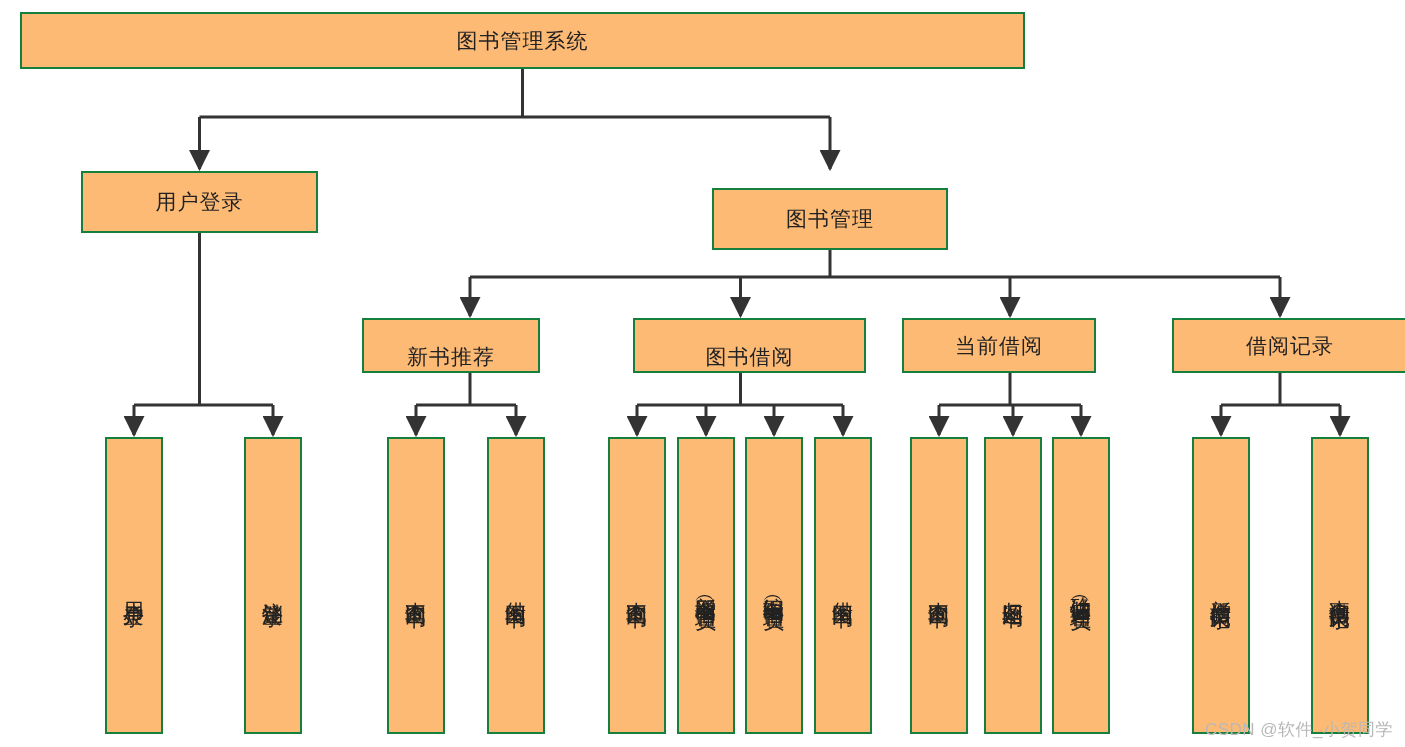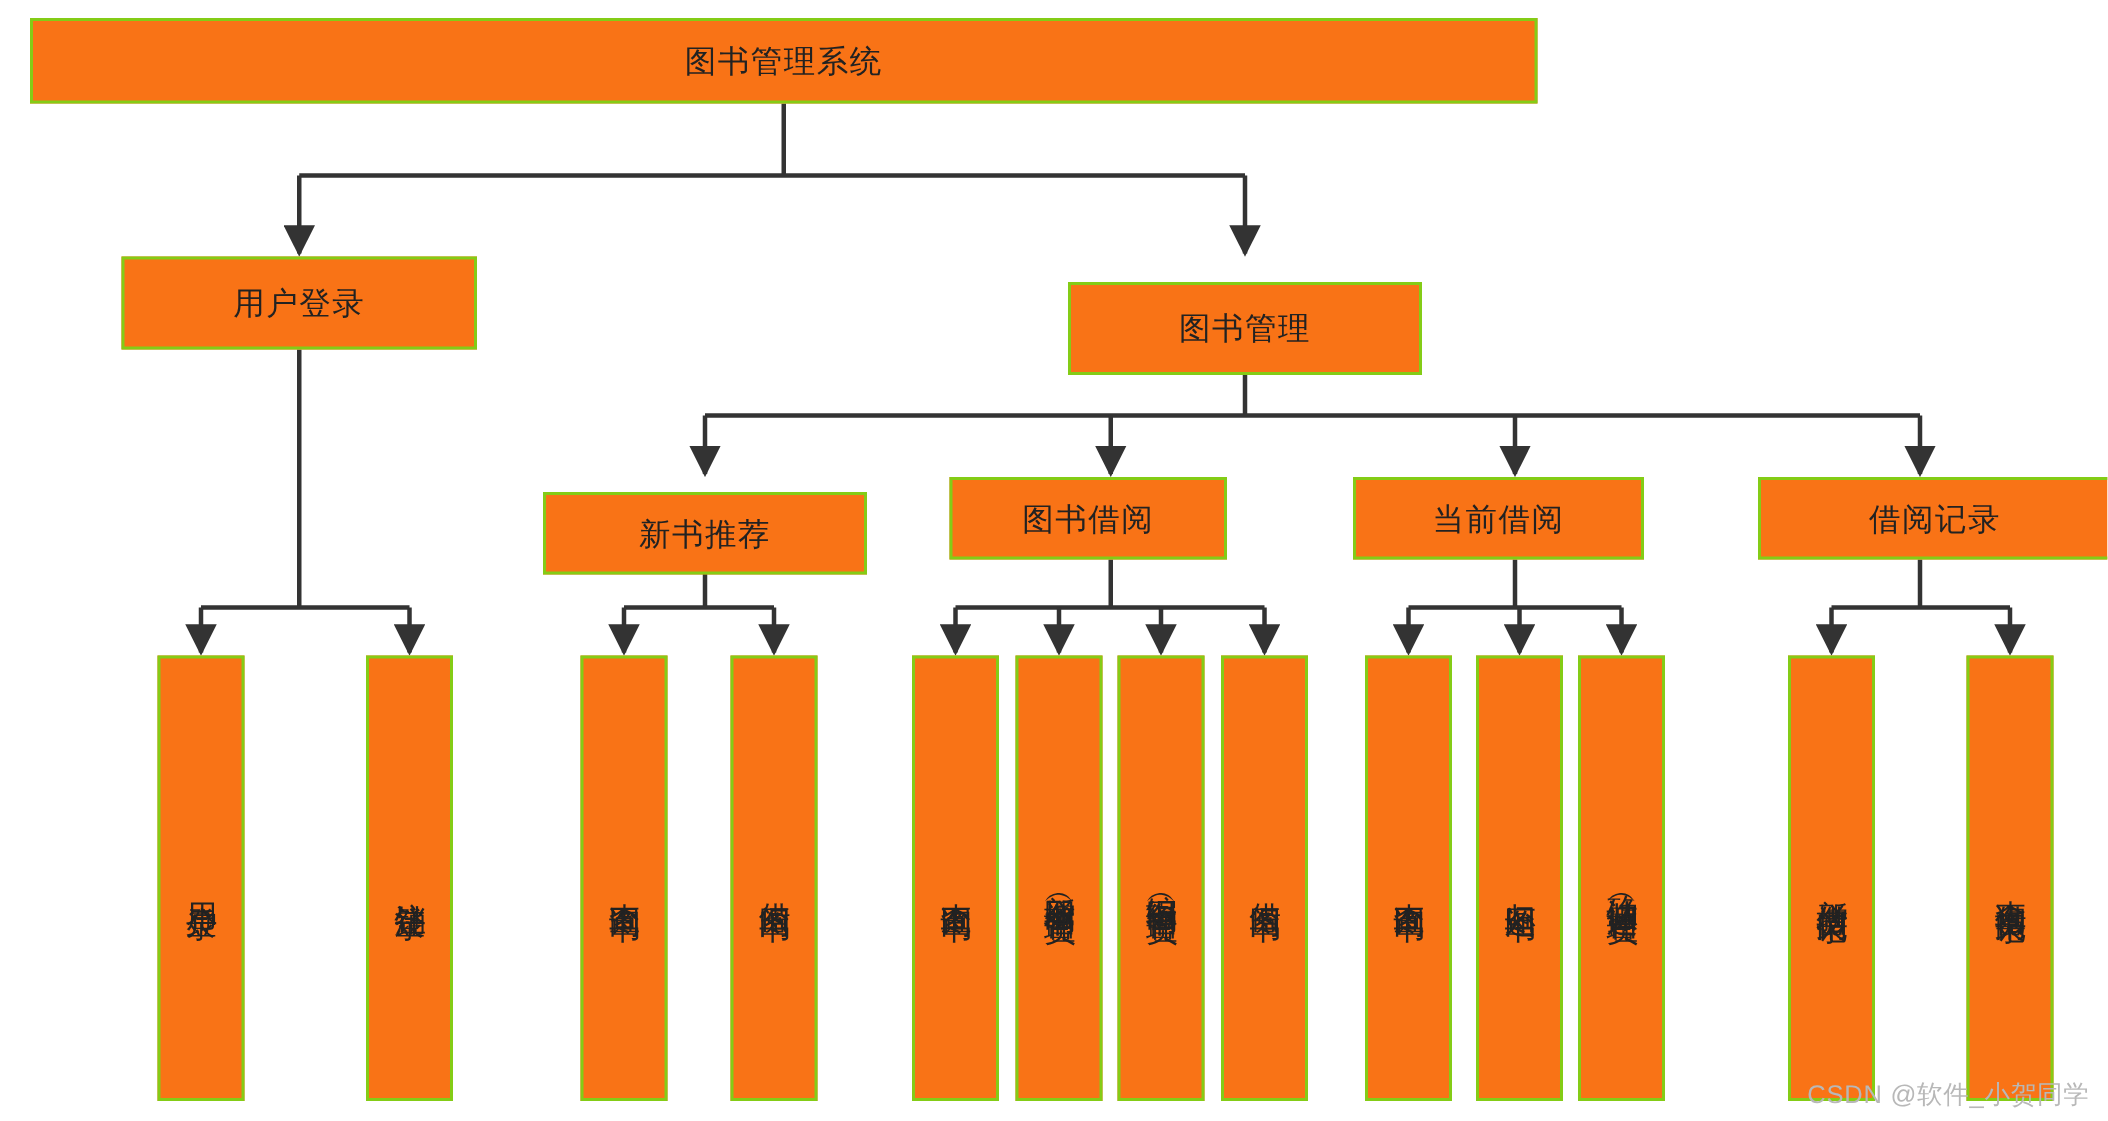--- a/index.html
+++ b/index.html
@@ -21,22 +21,22 @@
     position: absolute;
     left: 0;
     top: 0;
     width: 1405px;
     height: 747px;
     pointer-events: none;
   }
   .node {
     position: absolute;
     box-sizing: border-box;
-    border: 2px solid #84cc16;
-    background: #f97316;
+    border: 2px solid #15803d;
+    background: #fdba74;
     display: flex;
     align-items: center;
     justify-content: center;
     color: #222222;
   }
   .node.horiz {
     font-size: 21px;
     letter-spacing: 1px;
   }
   .node.vert {
@@ -118,24 +118,24 @@
   <div id="node-layer">
       <div class="node horiz" style="left: 20px; top: 12px; width: 1005px; height: 57px;">
         <span class="label">图书管理系统</span>
       </div>
       <div class="node horiz" style="left: 81px; top: 171px; width: 237px; height: 62px;">
         <span class="label">用户登录</span>
       </div>
       <div class="node horiz" style="left: 712px; top: 171px; width: 236px; height: 62px; margin-top: 17px;">
         <span class="label">图书管理</span>
       </div>
-      <div class="node horiz" style="left: 362px; top: 328px; width: 216px; height: 55px;">
+      <div class="node horiz" style="left: 362px; top: 318px; width: 178px; height: 55px; align-items: flex-end;">
         <span class="label">新书推荐</span>
       </div>
-      <div class="node horiz" style="left: 633px; top: 318px; width: 185px; height: 55px;">
+      <div class="node horiz" style="left: 633px; top: 318px; width: 233px; height: 55px; align-items: flex-end;">
         <span class="label">图书借阅</span>
       </div>
       <div class="node horiz" style="left: 902px; top: 318px; width: 194px; height: 55px;">
         <span class="label">当前借阅</span>
       </div>
       <div class="node horiz" style="left: 1172px; top: 318px; width: 236px; height: 55px;">
         <span class="label">借阅记录</span>
       </div>
       <div class="node vert" style="left: 105px; top: 437px; width: 58px; height: 297px;">
         <span class="label">用户登录</span>

